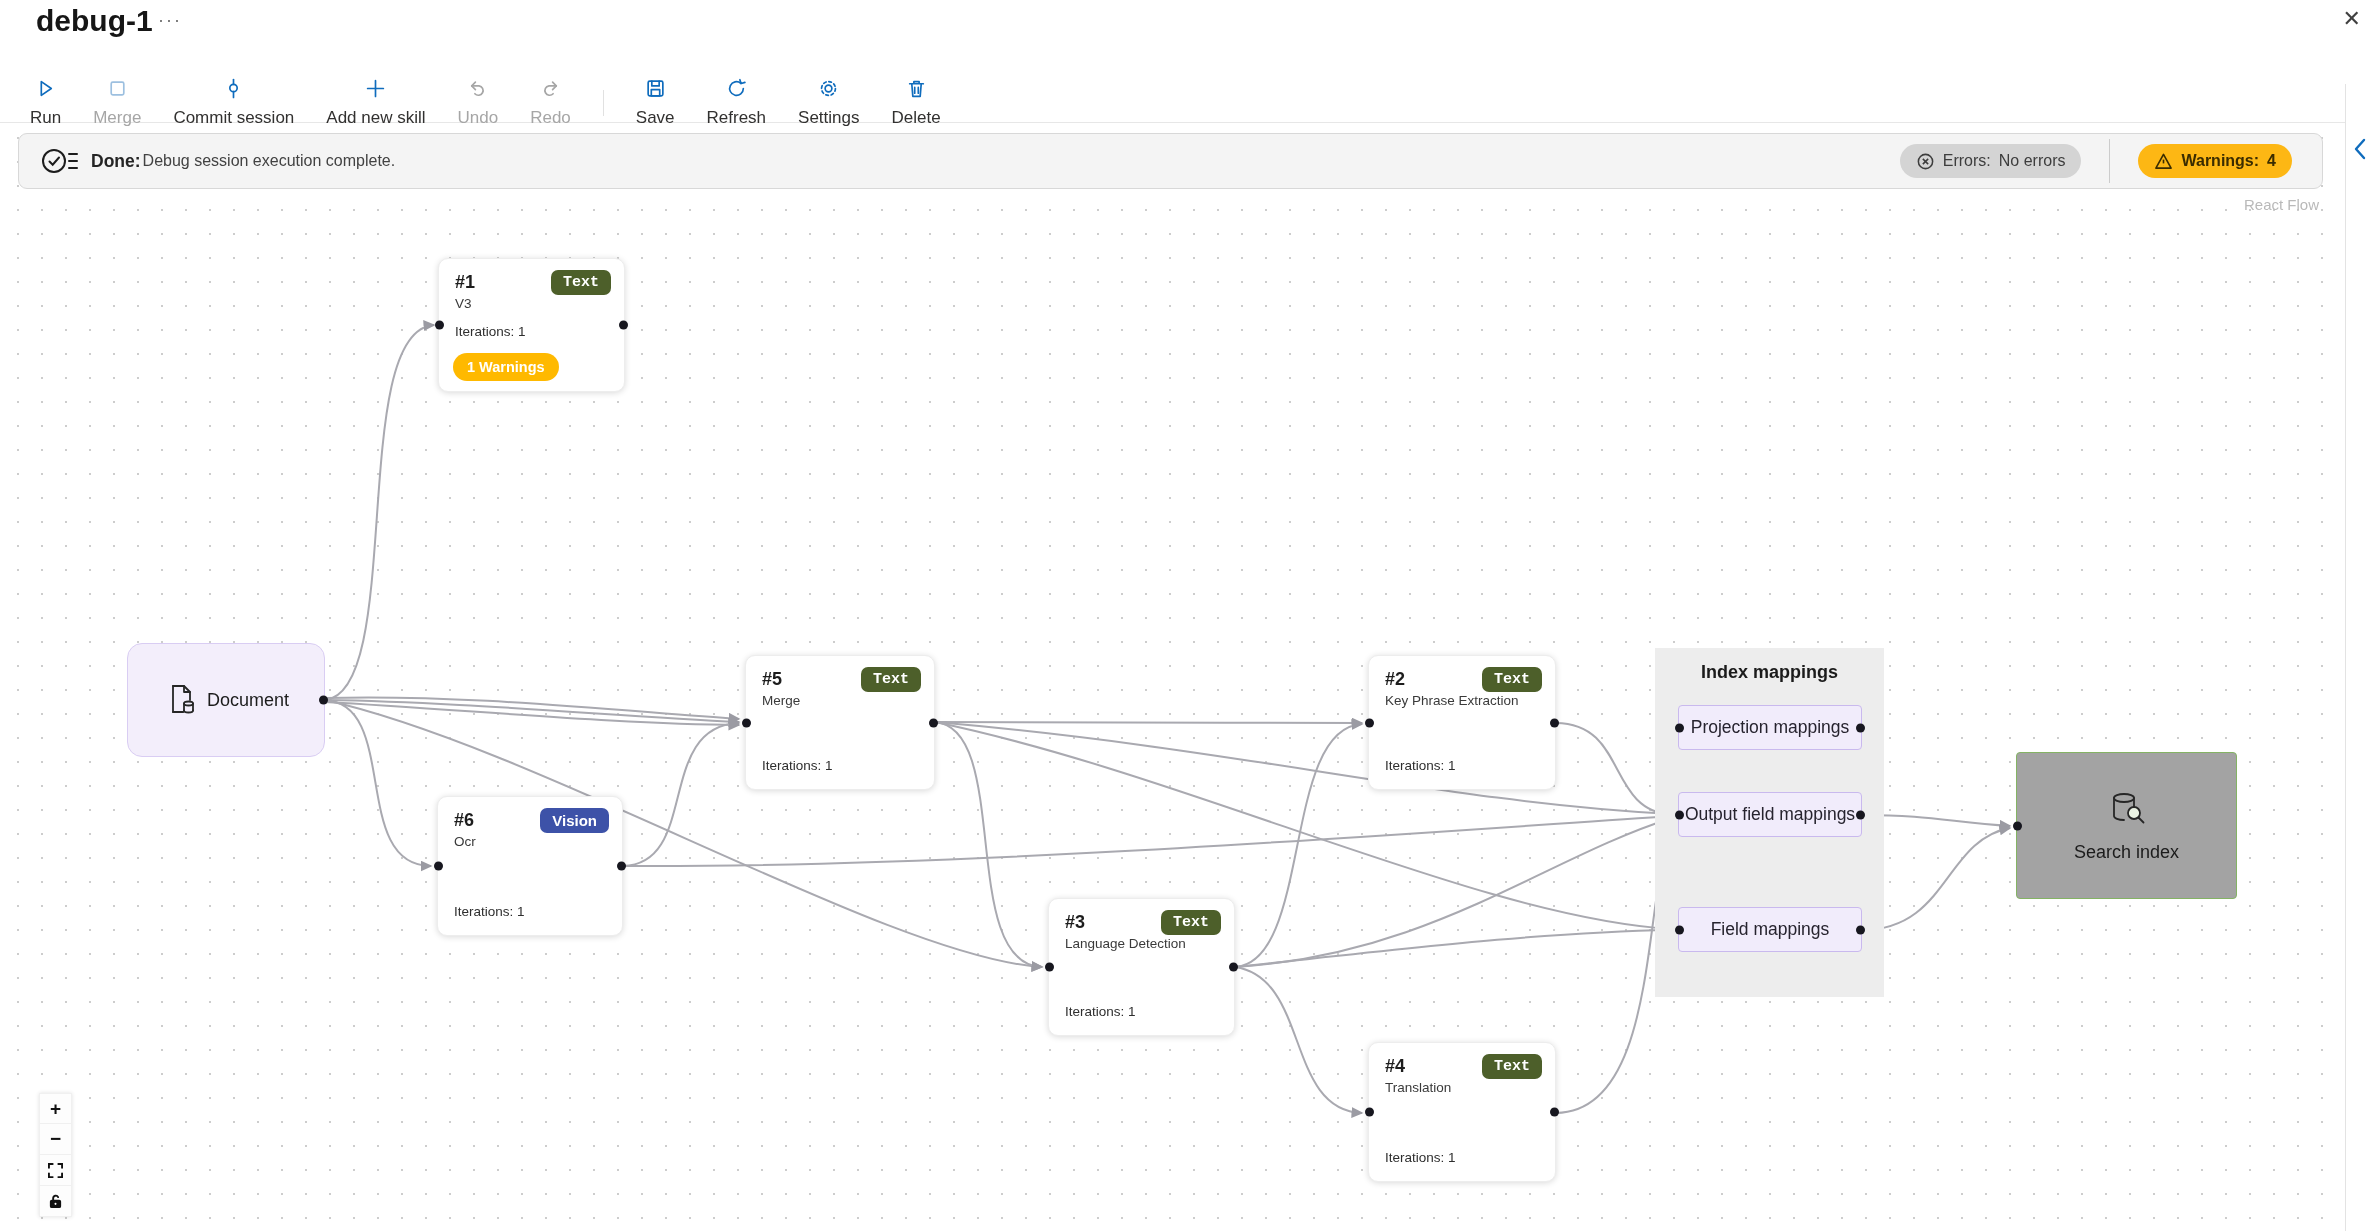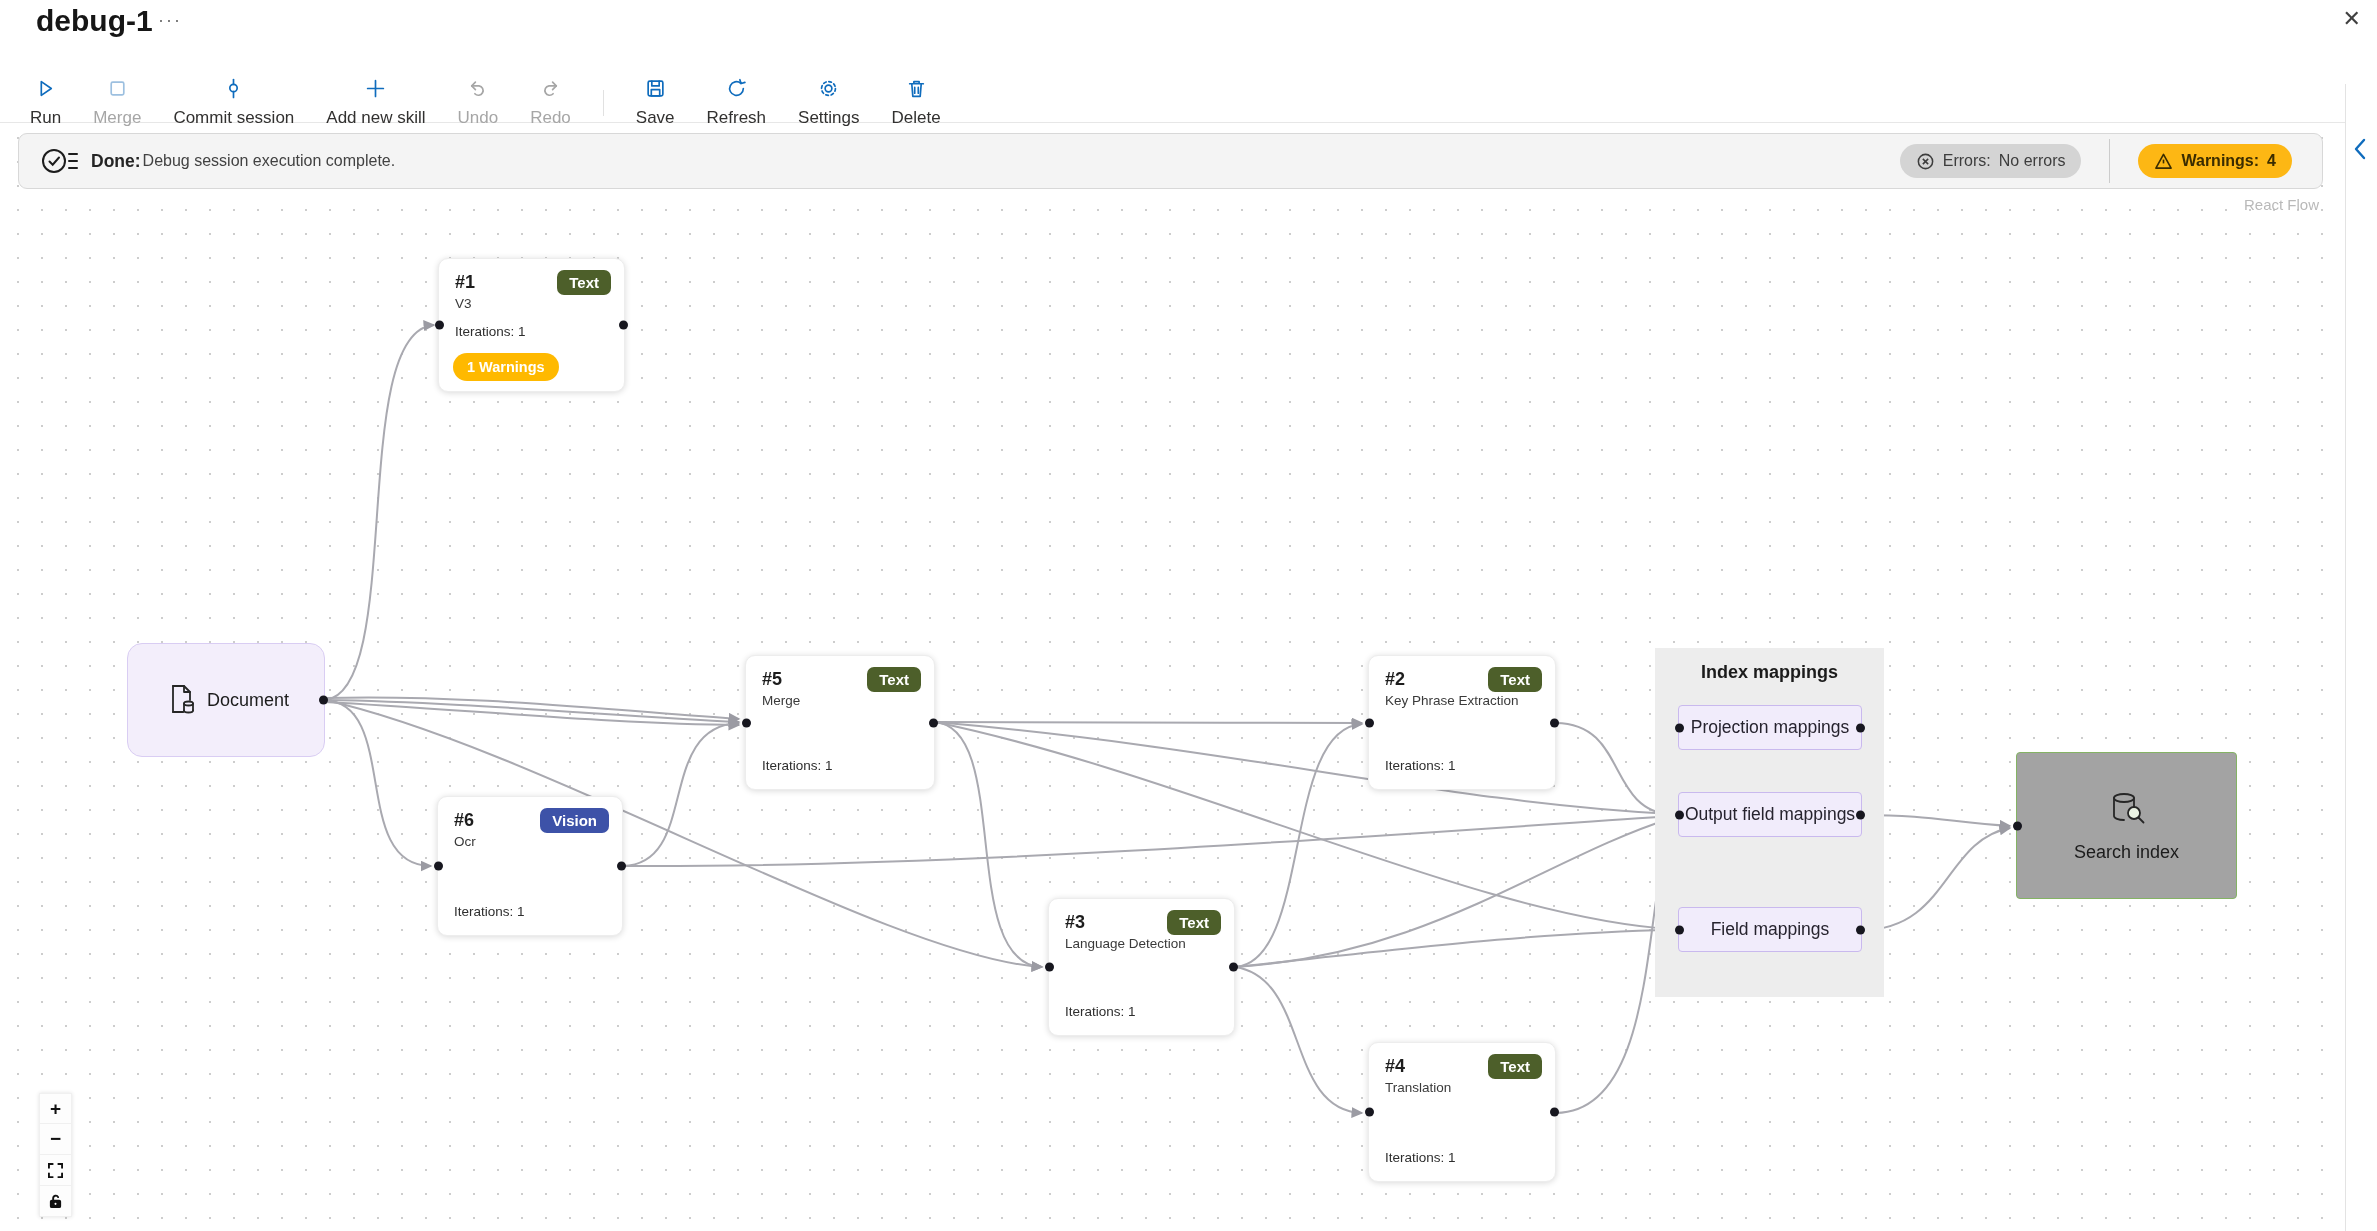--- a/index.html
+++ b/index.html
@@ -67,21 +67,21 @@
   .handle { position:absolute; width:9px; height:9px; border-radius:50%; background:#17171f;
             top:50%; transform:translateY(-50%); z-index:4; cursor:crosshair; }
   .handle.l { left:-4px; } .handle.r { right:-4px; }
 
   .skill { background:#fff; border:1px solid #ededed; border-radius:10px;
            box-shadow:0 1px 6px rgba(0,0,0,.15); padding:13px 16px; cursor:grab; }
   .skill .num { font-size:18px; font-weight:700; color:#1d1d1d; }
   .skill .name { font-size:13.5px; color:#3a3a3a; margin-top:3px; }
   .skill .badge { position:absolute; top:11px; right:13px; color:#fff; font-weight:700;
                   font-size:15px; padding:4px 12px; border-radius:7px; }
-  .badge.text { background:var(--text_badge); }
+  .badge.text { background:var(--text_badge);font-family:Liberation Mono, monospace; }
   .badge.vision { background:var(--vision_badge); }
   .skill .iters { position:absolute; left:16px; bottom:16px; font-size:13.5px; color:#2e2e2e; }
   .skill .iters.up { bottom:52px; }
   .warn-pill { position:absolute; left:14px; bottom:10px; background:var(--warning_badge); color:#fff;
                font-size:14.5px; font-weight:700; padding:6px 14px; border-radius:15px; }
 
   .doc-node { left:127px; top:643px; width:198px; height:114px; background:var(--document_bg);
               border:1px solid #d9cdf3; border-radius:15px; display:flex; flex-direction:row;
               align-items:center; justify-content:center; gap:8px; cursor:grab; }
   .doc-node .lbl { font-size:18px; color:#1c1c1c; }

